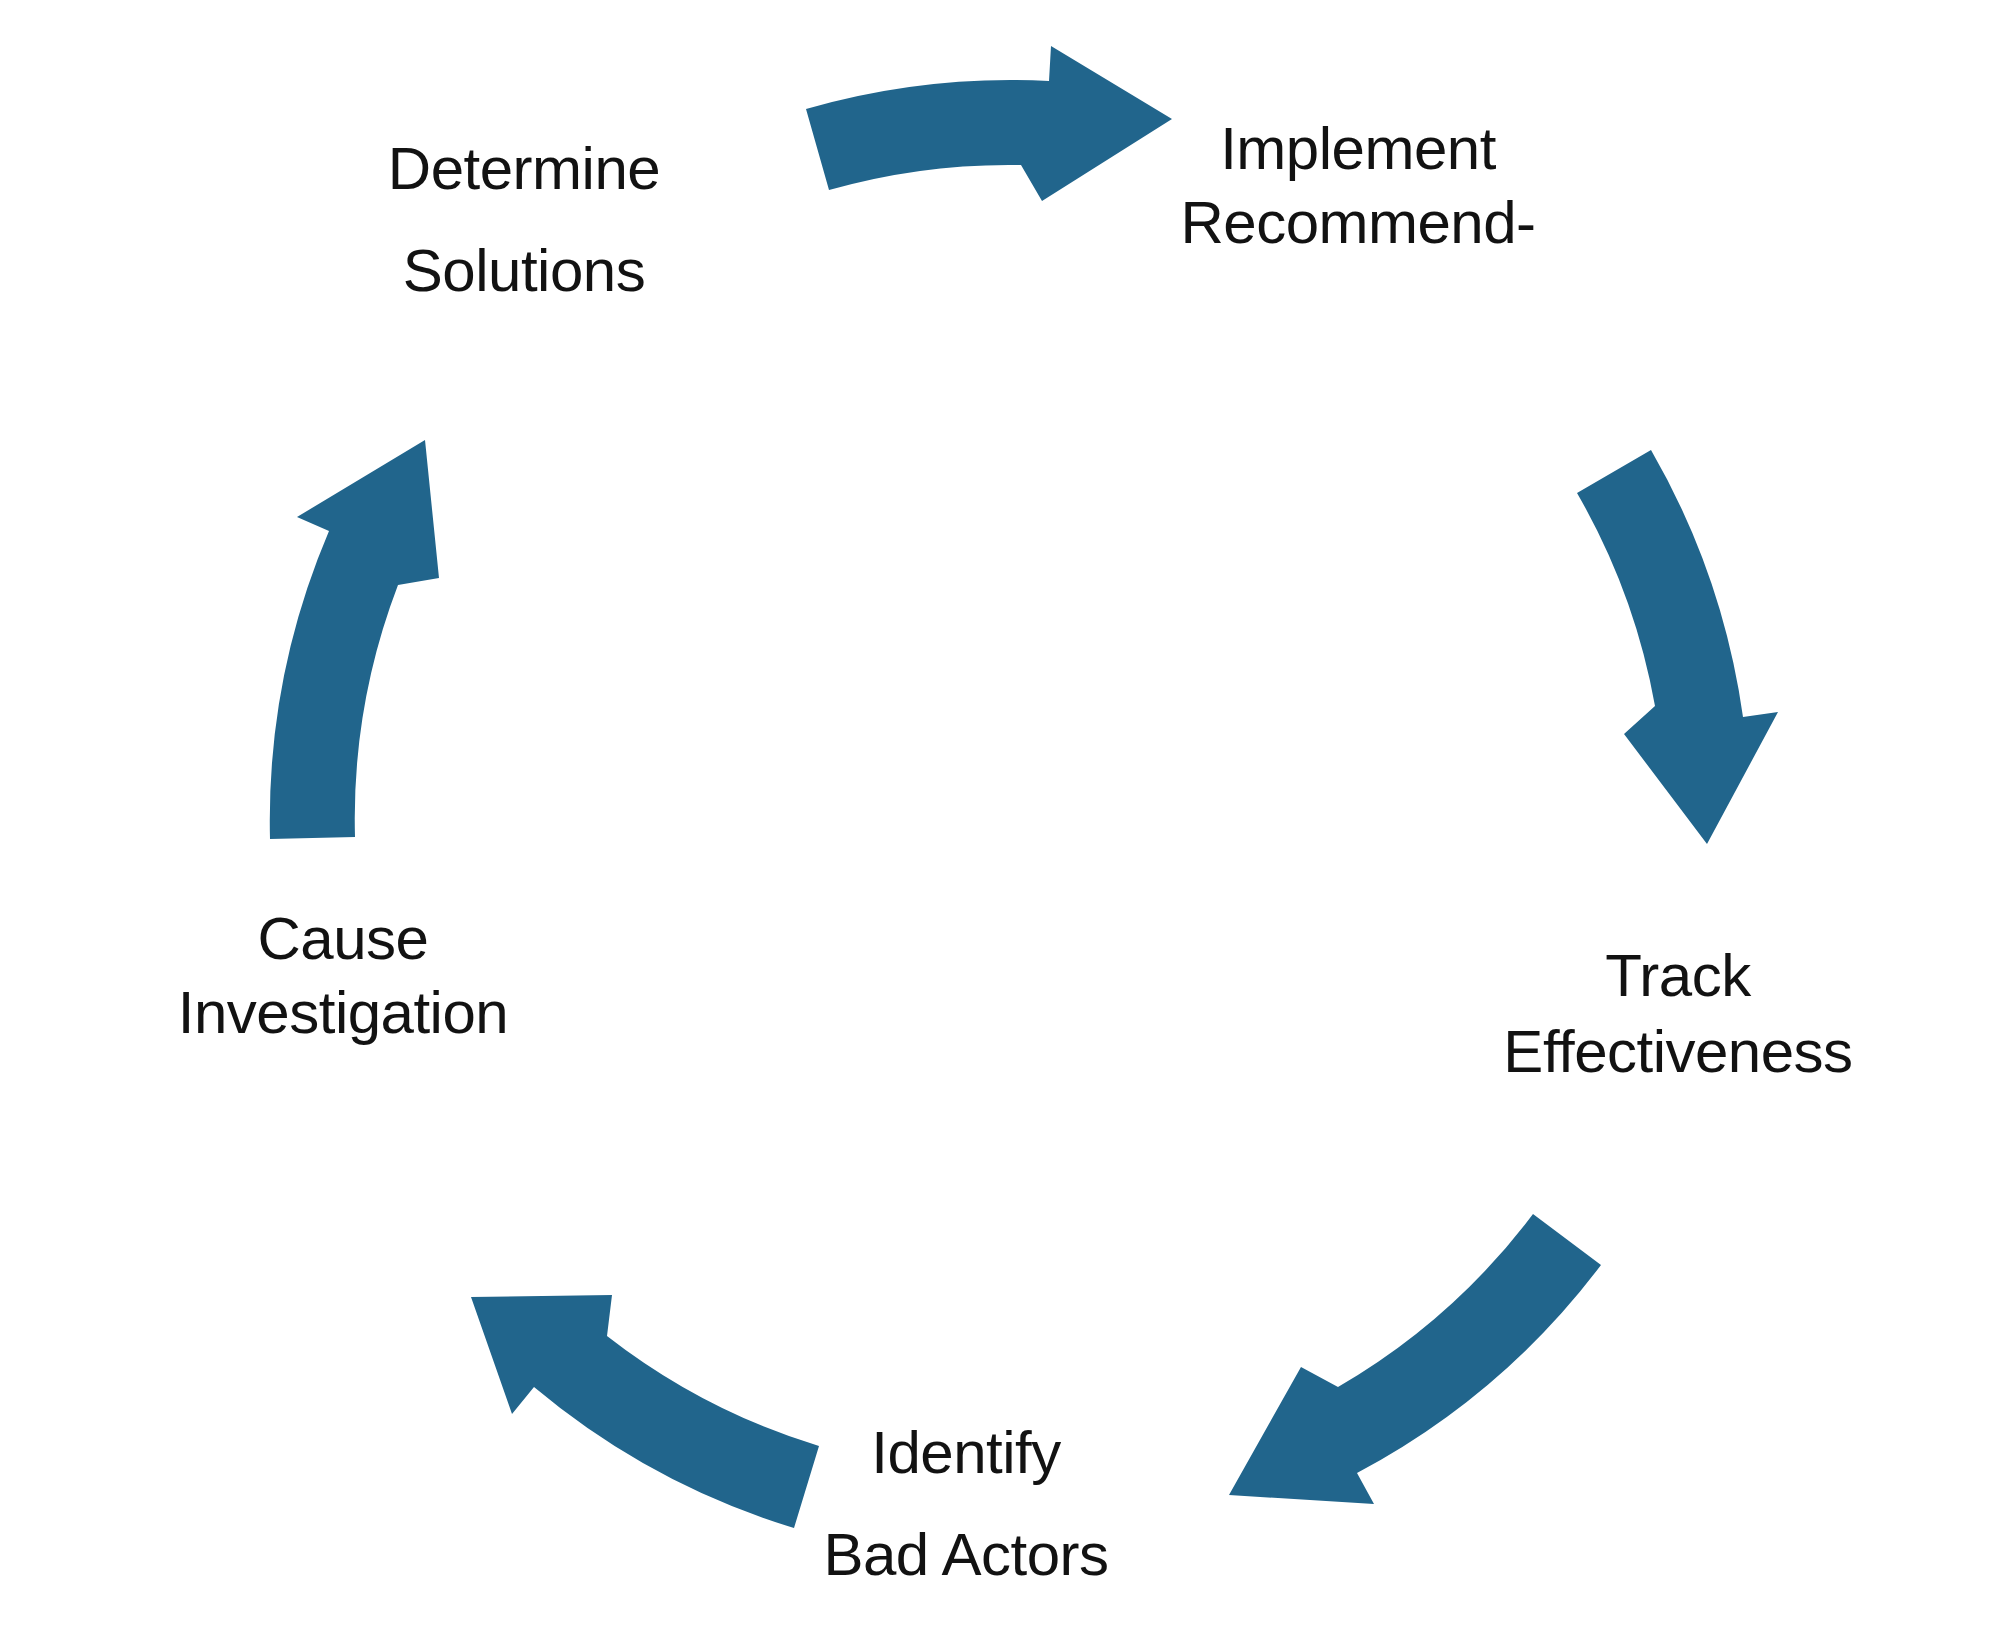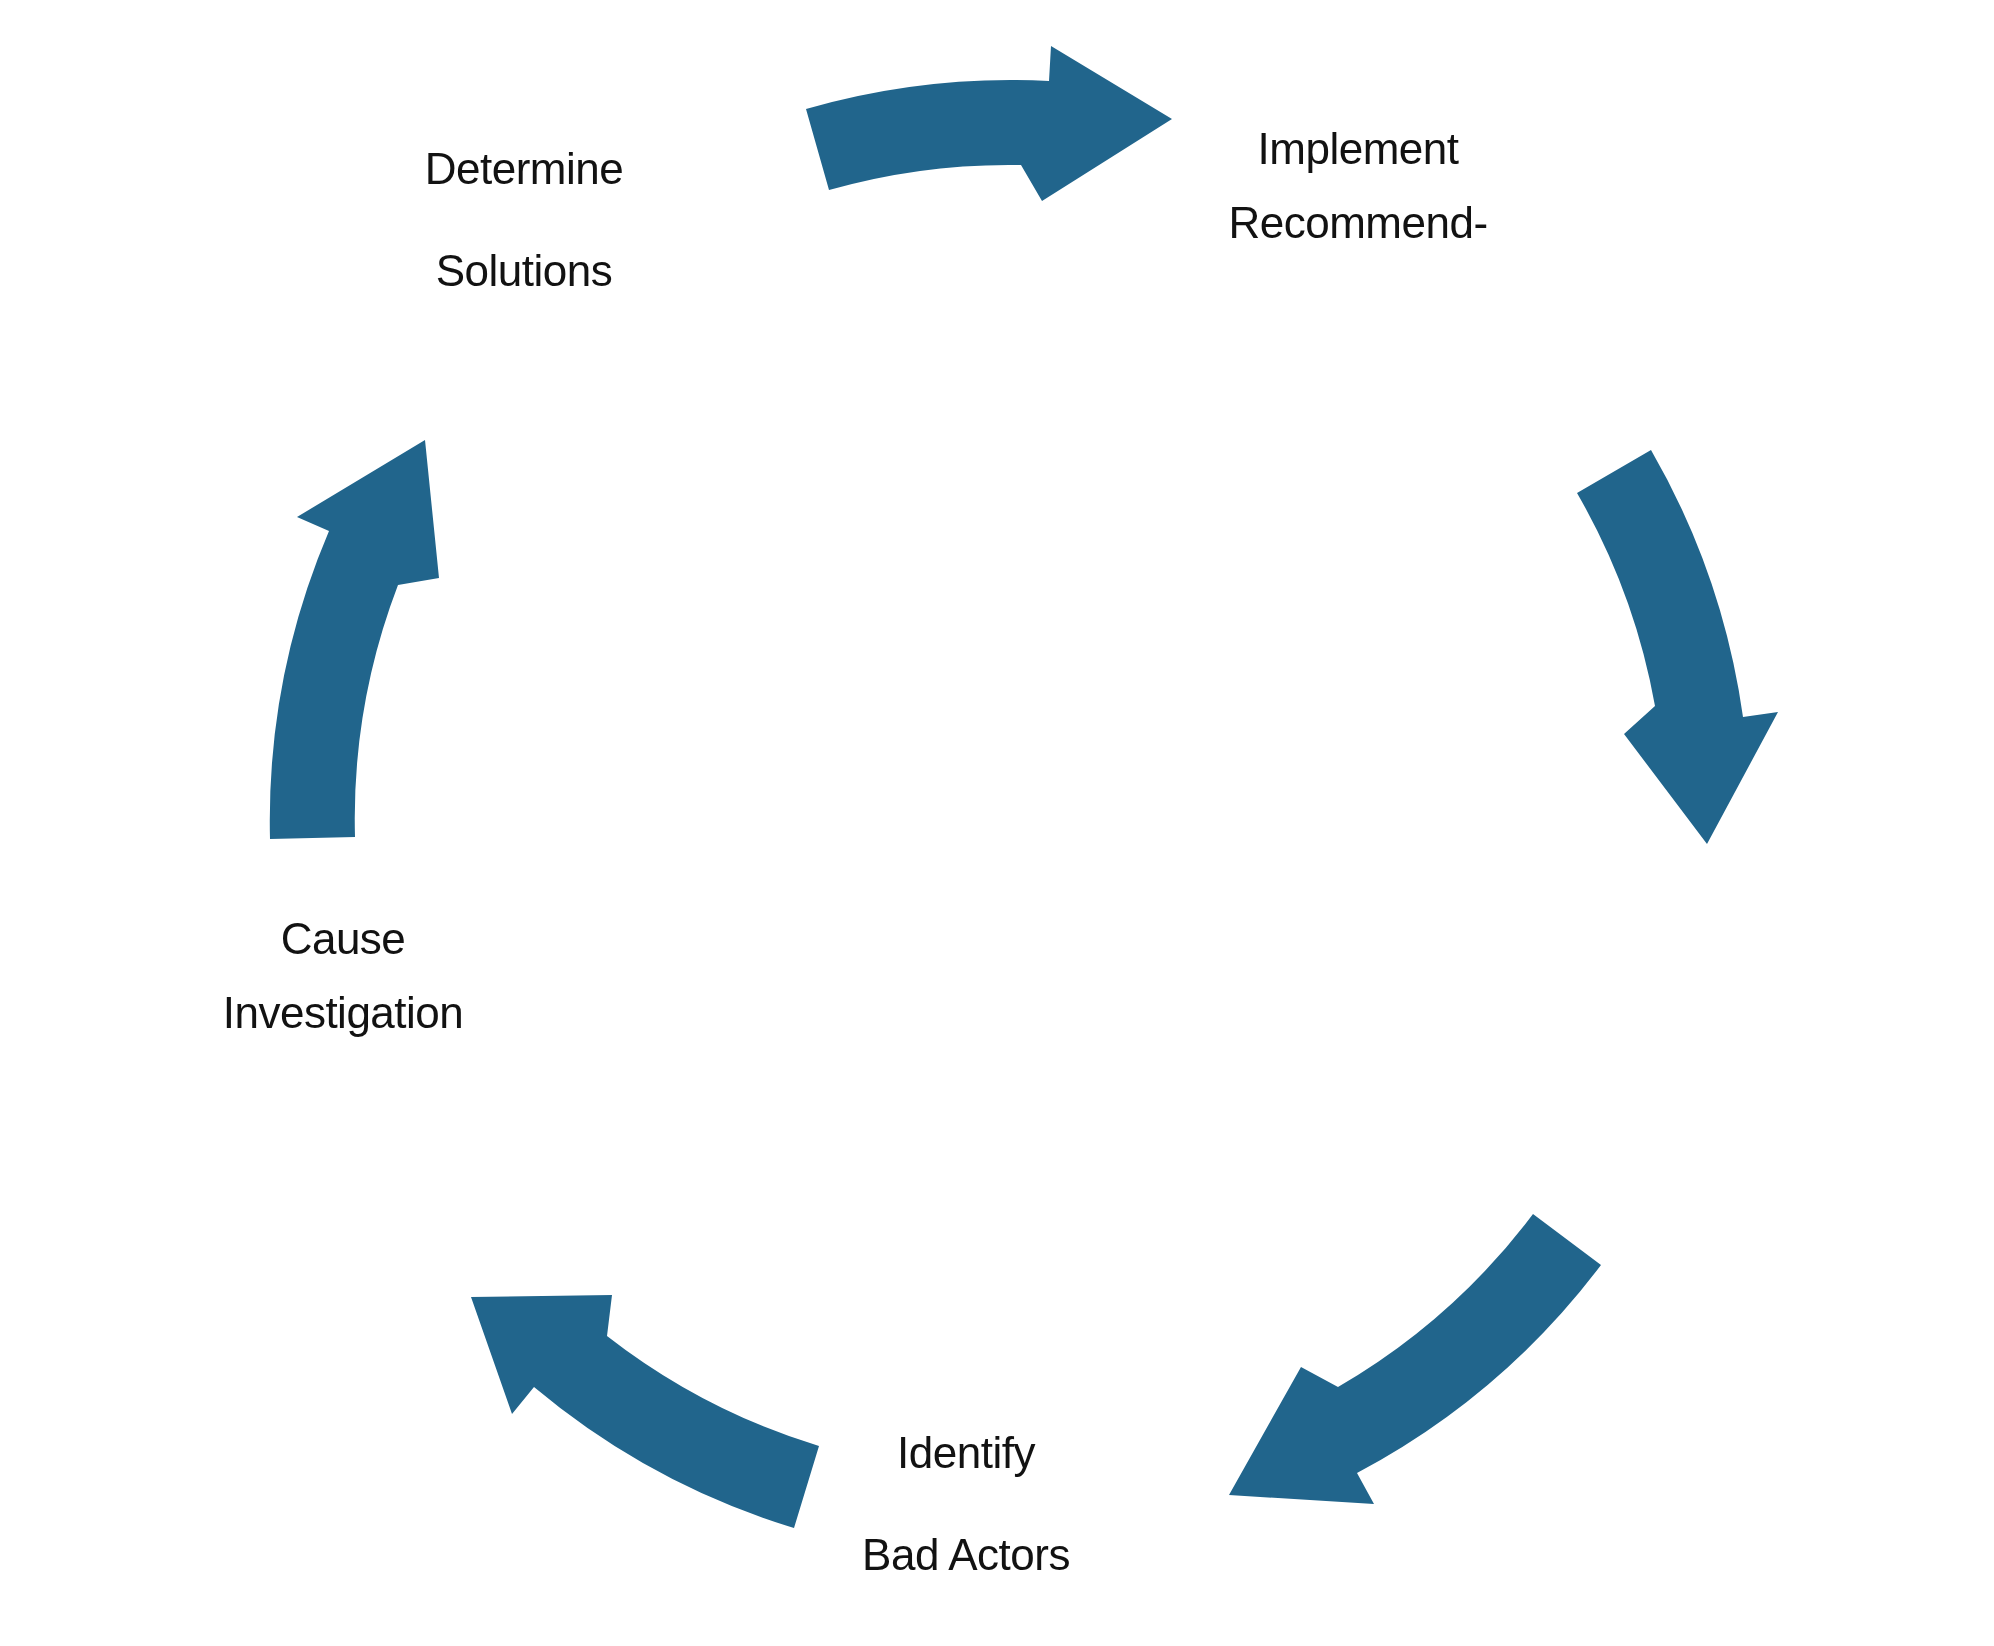--- a/index.html
+++ b/index.html
@@ -13,21 +13,21 @@
   }
   .arrows-layer {
     position: absolute;
     left: 0; top: 0;
     width: 1994px; height: 1646px;
   }
   .step-label {
     position: absolute;
     text-align: center;
     color: #121212;
-    font-size: 44px;
+    font-size: 60px;
     letter-spacing: -0.5px;
     font-weight: 400;
   }
   .lh-wide  .line { line-height: 102px; }
   .lh-norm  .line { line-height: 74px; }
   .lh-track .line { line-height: 76px; }
 </style>
 </head>
 <body>
 
@@ -49,20 +49,24 @@
   <div class="step-label lh-wide" style="left: 284px; top: 118px; width: 480px; color: rgb(18, 18, 18);">
     <div class="line">Determine</div>
     <div class="line">Solutions</div>
   </div>
 
   <div class="step-label lh-norm" style="left: 1118px; top: 112px; width: 480px; color: rgb(18, 18, 18);">
     <div class="line">Implement</div>
     <div class="line">Recommend-</div>
   </div>
 
+  <div class="step-label lh-track" style="left: 1418px; top: 938px; width: 520px; color: rgb(18, 18, 18);">
+    <div class="line">Track</div>
+    <div class="line">Effectiveness</div>
+  </div>
 
   <div class="step-label lh-wide" style="left: 726px; top: 1402px; width: 480px; color: rgb(18, 18, 18);">
     <div class="line">Identify</div>
     <div class="line">Bad Actors</div>
   </div>
 
   <div class="step-label lh-norm" style="left: 103px; top: 902px; width: 480px; color: rgb(18, 18, 18);">
     <div class="line">Cause</div>
     <div class="line">Investigation</div>
   </div>

